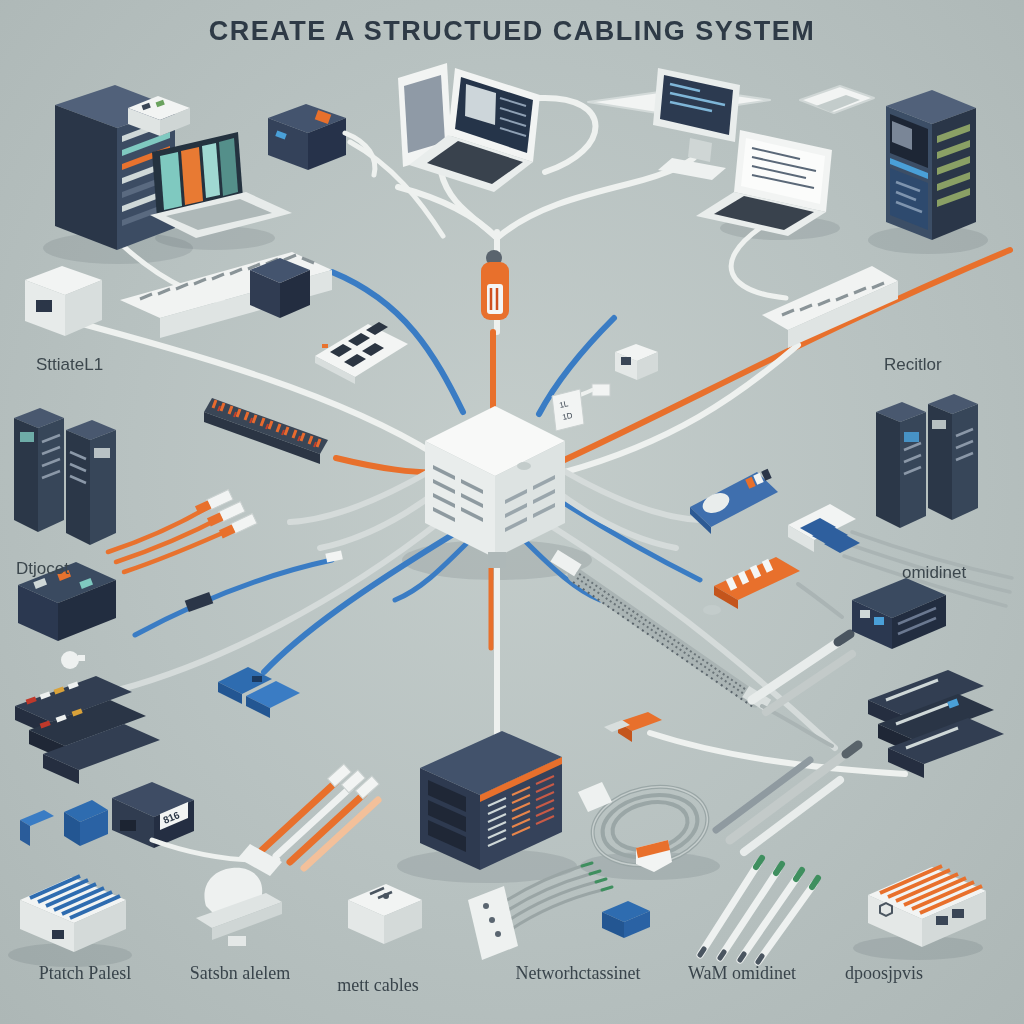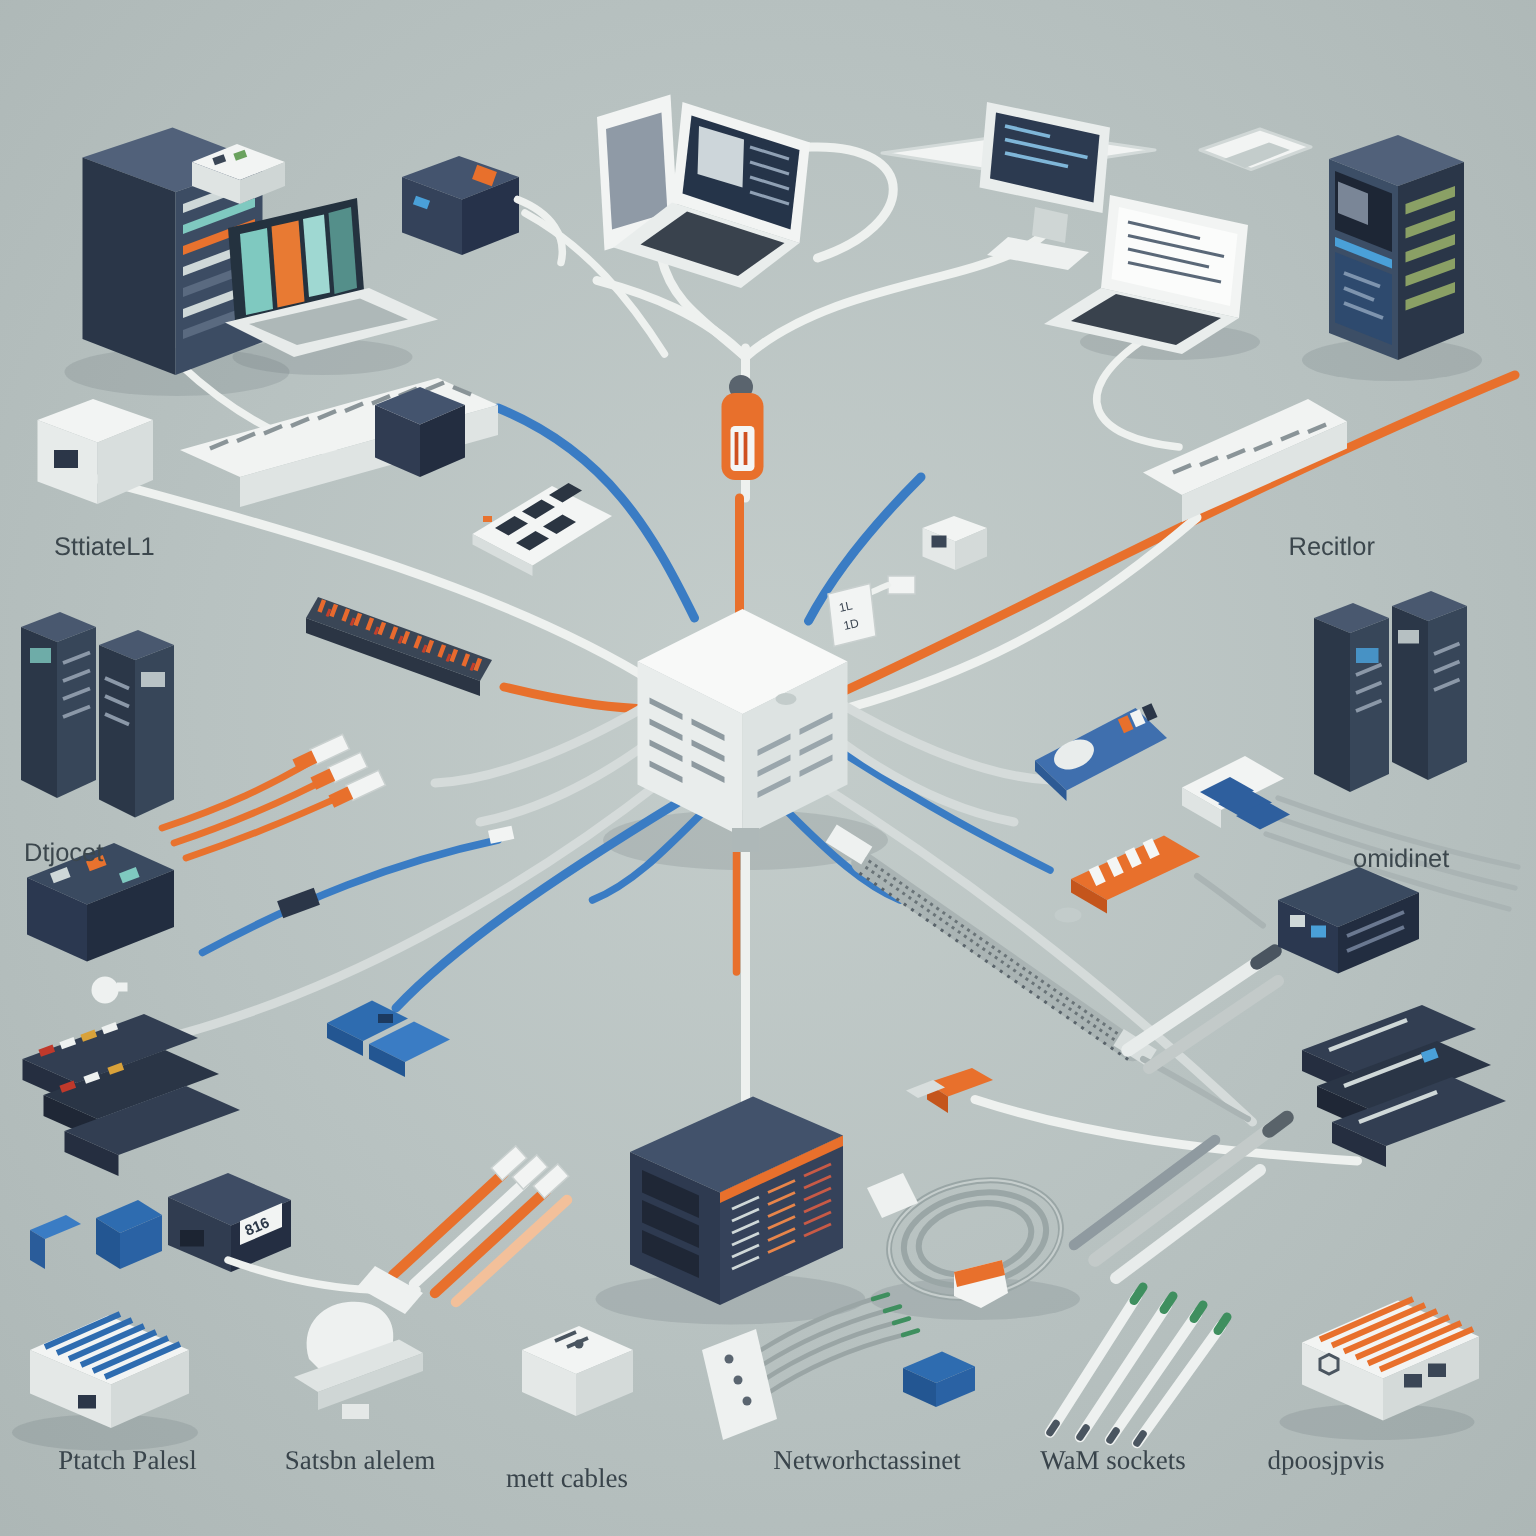--- a/index.html
+++ b/index.html
@@ -558,23 +558,24 @@
     </g>
     <polygon points="868,895 922,919 922,947 868,923" fill="#e4e8e7"></polygon>
     <polygon points="922,919 986,891 986,919 922,947" fill="#d4dad9"></polygon>
     <path d="M880,906 l6,-3 l6,3 l0,7 l-6,3 l-6,-3 z" fill="none" stroke="#4a5560" stroke-width="2"></path>
     <rect x="936" y="916" width="12" height="9" fill="#3a4656"></rect>
     <rect x="952" y="909" width="12" height="9" fill="#3a4656"></rect>
   </g>
 
 </svg>
 
+  <div class="title">CREATE A STRUCTUED CABLING SYSTEM</div>
   <div class="lbl" style="left:36px;top:355px;">SttiateL1</div>
   <div class="lbl" style="left:16px;top:559px;">Dtjocet</div>
-  <div class="lbl" style="left:859px;top:355px;">Recitlor</div>
+  <div class="lbl" style="left:884px;top:355px;">Recitlor</div>
   <div class="lbl" style="left:902px;top:563px;">omidinet</div>
   <div class="lbl-bottom" style="left:85px;">Ptatch Palesl</div>
   <div class="lbl-bottom" style="left:212px;margin-left:28px;">Satsbn alelem</div>
   <div class="lbl-bottom" style="left:378px;margin-top:12px;">mett cables</div>
   <div class="lbl-bottom" style="left:578px;">Networhctassinet</div>
-  <div class="lbl-bottom" style="left:742px;">WaM sockets</div>
+  <div class="lbl-bottom" style="left:742px;">WaM omidinet</div>
   <div class="lbl-bottom" style="left:884px;">dpoosjpvis</div>
 </div>
 
 </body></html>

